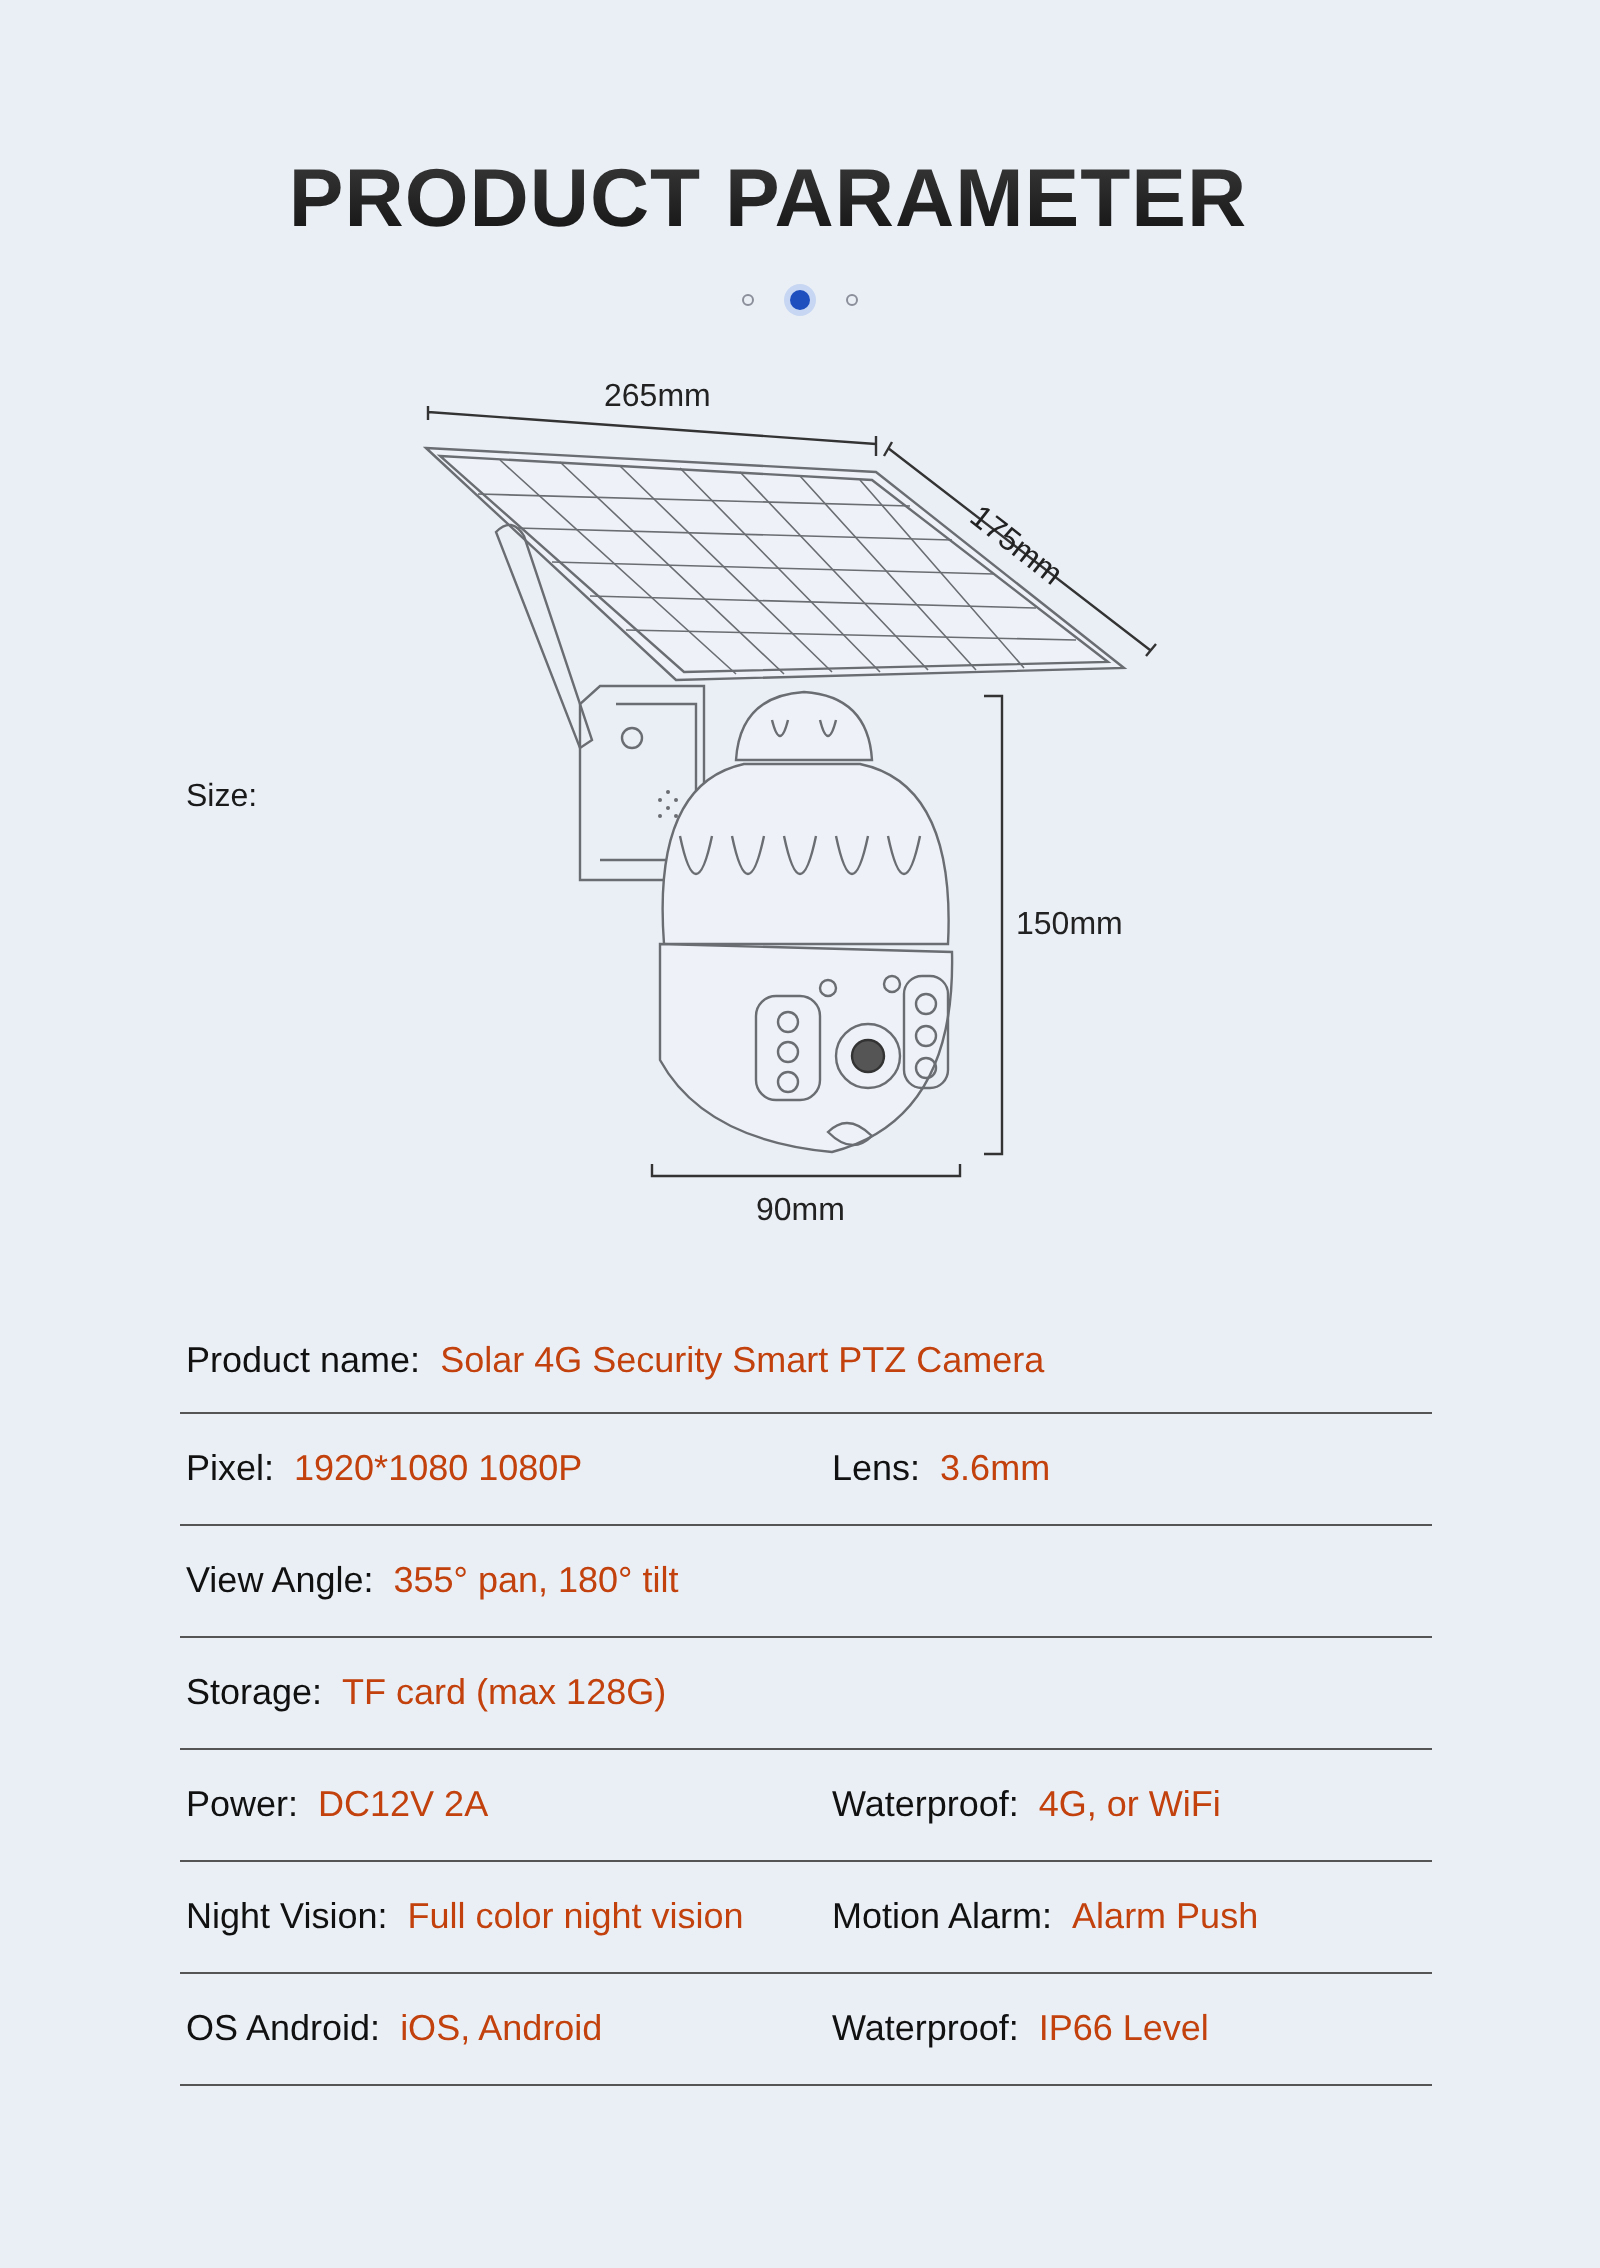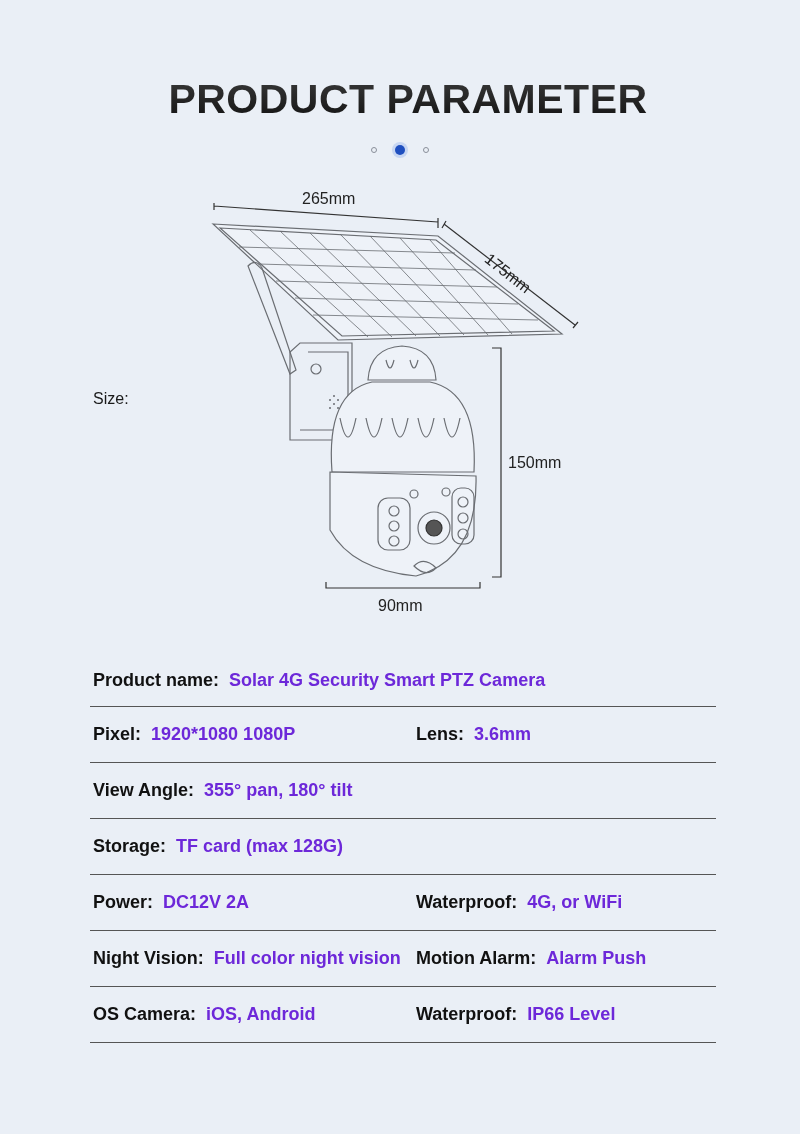--- a/index.html
+++ b/index.html
@@ -3,36 +3,36 @@
 <meta charset="utf-8">
 <style>
   html, body { margin:0; padding:0; }
   body {
     width:800px; height:1134px; background:#eaeff6; position:relative; overflow:hidden;
     font-family:"Liberation Sans", sans-serif; color:#1a1a1a;
   }
   .title {
     position:absolute; top:76px; left:0; width:768px; text-align:center;
     font-size:41px; font-weight:bold; letter-spacing:0.5px;
-    background:linear-gradient(#3a3a3a,#111); -webkit-background-clip:text; background-clip:text; color:transparent;margin-left:24px;
+    background:linear-gradient(#3a3a3a,#111); -webkit-background-clip:text; background-clip:text; color:transparent;
   }
   .dots { position:absolute; top:145px; left:0; width:800px; display:flex; justify-content:center; gap:18px; align-items:center; }
   .dot { width:6px; height:6px; border:1px solid #8a8f9a; border-radius:50%; box-sizing:border-box; }
   .dot.active { width:10px; height:10px; background:#1f4fbf; border:none; box-shadow:0 0 0 3px #c7d6f2; }
   .size-label { position:absolute; left:93px; top:390px; font-size:16px; }
   .dim { position:absolute; font-size:16px; color:#222; }
   svg.diagram { position:absolute; left:0; top:0; }
-  .specs { position:absolute; left:90px; top:655px; width:626px;font-weight:bold; }
+  .specs { position:absolute; left:90px; top:655px; width:626px; }
   .row { display:flex; align-items:center; border-bottom:1.5px solid #555; height:56px; box-sizing:border-box; }
   .row.first { height:52px; }
   .cell { display:flex; align-items:center; font-size:18px; }
   .cell.left { width:323px; padding-left:3px; }
   .cell.right { flex:1;text-align:right; }
   .lbl { color:#111; margin-right:10px; }
-  .val { color:#6d28d9; }
+  .val { color:#c2410c; }
 </style>
 </head>
 <body>
 
 <div class="title">PRODUCT PARAMETER</div>
 
 <div class="dots">
   <span class="dot"></span>
   <span class="dot active"></span>
   <span class="dot"></span>
@@ -138,21 +138,21 @@
         <span class="lbl">Night Vision:</span>
         <span class="val">Full color night vision</span>
       </div>
     <div class="cell right">
         <span class="lbl">Motion Alarm:</span>
         <span class="val">Alarm Push</span>
       </div>
   </div>
   <div class="row">
     <div class="cell left">
-        <span class="lbl">OS Camera:</span>
+        <span class="lbl">OS Android:</span>
         <span class="val">iOS, Android</span>
       </div>
     <div class="cell right">
         <span class="lbl">Waterproof:</span>
         <span class="val">IP66 Level</span>
       </div>
   </div>
 </div>
 
 </body></html>

